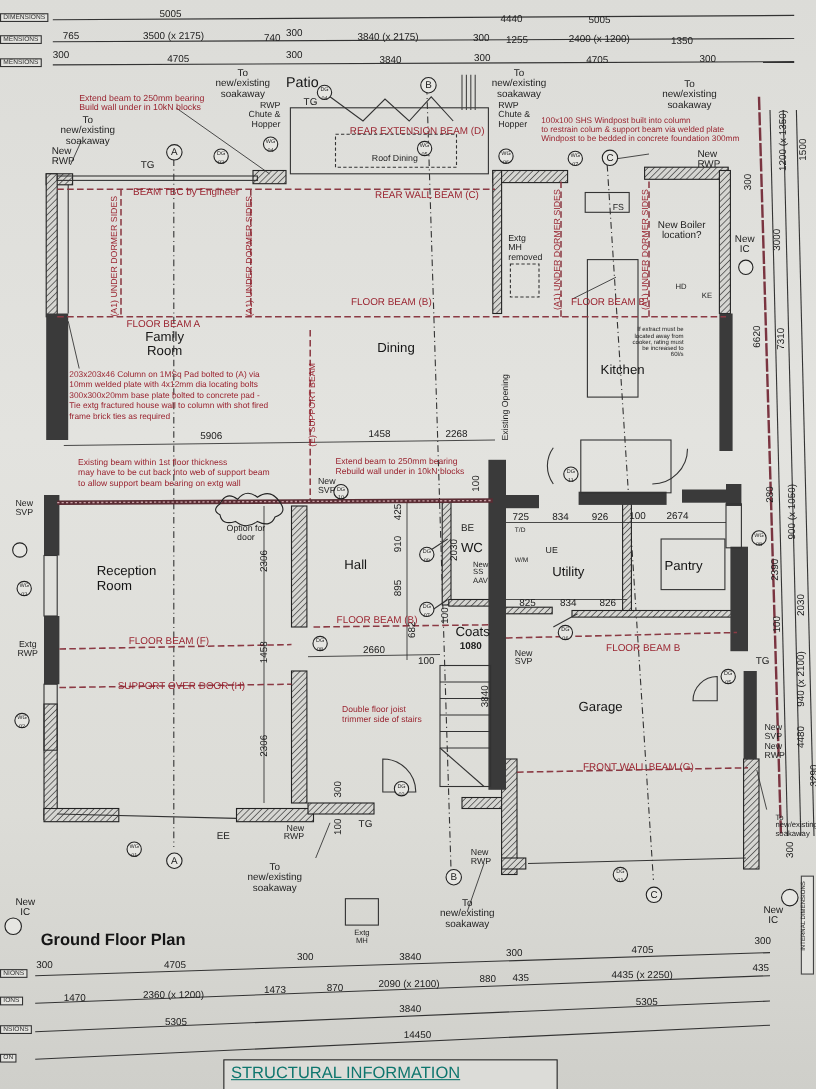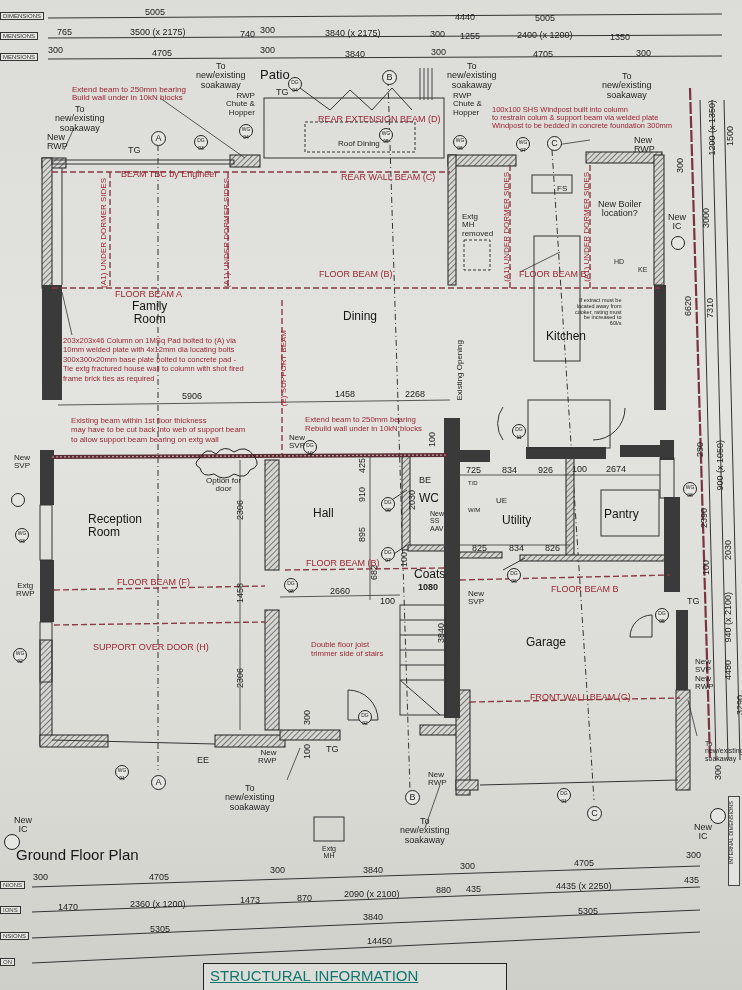--- a/index.html
+++ b/index.html
@@ -334,21 +334,21 @@
 <div class="t" style="left:206px;top:477px;white-space:pre;text-align:center;font-size:8px;">Option for
 door</div>
 <div class="t room" style="left:88px;top:513px;white-space:pre;">Reception
 Room</div>
 <div class="t vert dim" style="left:236px;top:500px;">2306</div>
 <div class="t vert dim" style="left:236px;top:583px;">1458</div>
 <div class="t vert dim" style="left:236px;top:668px;">2306</div>
 <div class="t" style="left:16px;top:582px;white-space:pre;font-size:8px;text-align:center;">Extg
 RWP</div>
 <div class="t red" style="left:117px;top:578px;">FLOOR BEAM (F)</div>
-<div class="t red" style="left:93px;top:619px;margin-top:24px;">SUPPORT OVER DOOR (H)</div>
+<div class="t red" style="left:107px;top:619px;">SUPPORT OVER DOOR (H)</div>
 
 <div class="t room" style="left:313px;top:507px;">Hall</div>
 <div class="t vert dim" style="left:358px;top:458px;">425</div>
 <div class="t vert dim" style="left:358px;top:487px;">910</div>
 <div class="t vert dim" style="left:358px;top:527px;">895</div>
 <div class="t vert dim" style="left:370px;top:565px;">682</div>
 <div class="t red" style="left:306px;top:559px;">FLOOR BEAM (B)</div>
 <div class="t dim" style="left:330px;top:587px;">2660</div>
 <div class="t dim" style="left:380px;top:597px;">100</div>
 <div class="t" style="left:419px;top:476px;font-size:9px;">BE</div>
@@ -427,21 +427,21 @@
 <div class="t" style="left:14px;top:816px;white-space:pre;text-align:center;">New
 IC</div>
 <div class="circle" style="left:4px;top:834px;width:14px;height:14px;"></div>
 <div class="t" style="left:694px;top:823px;white-space:pre;text-align:center;">New
 IC</div>
 <div class="circle" style="left:710px;top:808px;width:14px;height:14px;"></div>
 <div class="abs" style="left:728px;top:796px;width:10px;height:88px;border:1px solid #444;background:#e2e2de;">
   <div class="t vert" style="left:0;top:4px;font-size:5.5px;">INTERNAL DIMENSIONS</div>
 </div>
 
-<div class="t" style="left:16px;top:847px;font-size:15px;color:#161616;">Ground Floor Plan</div>
+<div class="t" style="left:37px;top:847px;font-size:15px;color:#161616;font-weight:bold;">Ground Floor Plan</div>
 
 <div class="tag" style="left:0;top:881px;">NIONS</div>
 <div class="tag" style="left:0;top:906px;">IONS</div>
 <div class="tag" style="left:0;top:932px;">NSIONS</div>
 <div class="tag" style="left:0;top:958px;">ON</div>
 
 <div class="t dim" style="left:33px;top:873px;">300</div>
 <div class="t dim" style="left:149px;top:873px;">4705</div>
 <div class="t dim" style="left:270px;top:866px;">300</div>
 <div class="t dim" style="left:363px;top:866px;">3840</div>

